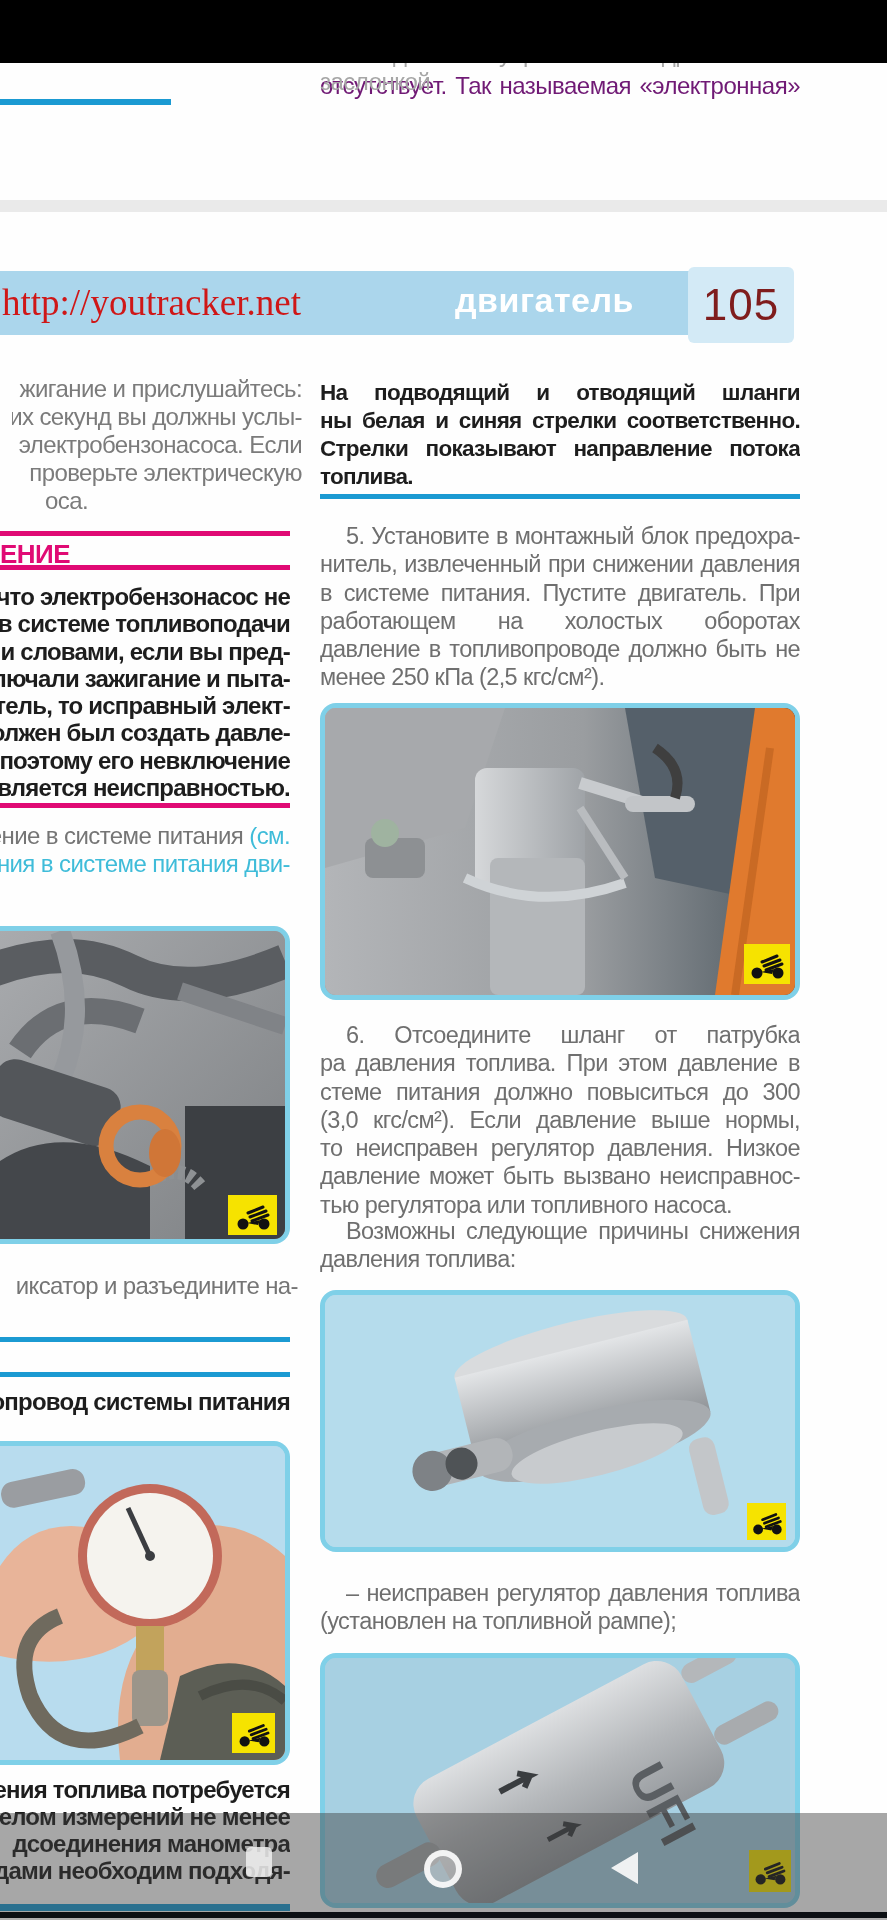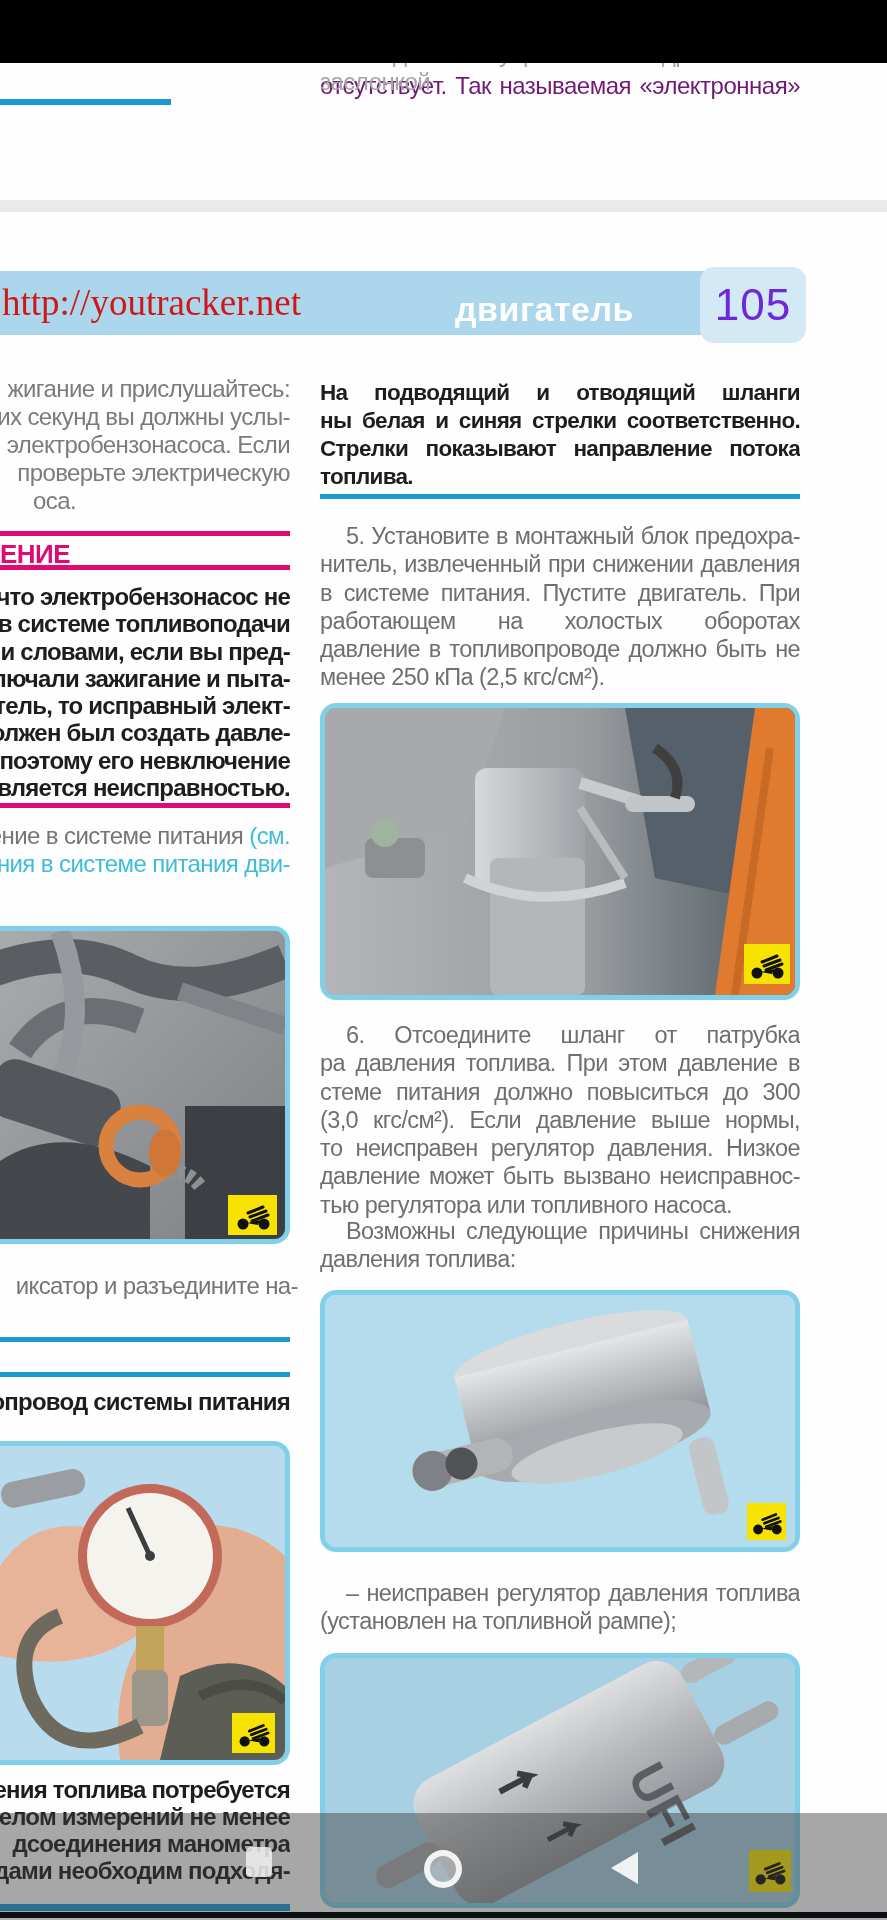--- a/index.html
+++ b/index.html
@@ -25,47 +25,47 @@
   #rstep5>div,#rstep6>div,#rcauses>div,#rcause1>div{height:28.3px;font-size:23.5px;letter-spacing:-0.6px;color:#6f6f6f;}
 
   .mline{background:#e00a74;height:5px;}
   .bline{background:#1b9ad2;height:5px;}
 
   .photo{position:absolute;border:5px solid #7fd0e8;border-radius:16px;overflow:hidden;background:#9a9a9a;}
   .photo.cutleft{border-left:none;border-radius:0 16px 16px 0;}
   .badge{position:absolute;background:#f6e300;display:flex;align-items:center;justify-content:center;}
 
   .pagebox{position:absolute;left:688px;top:267px;width:106px;height:76px;background:#d3eaf6;
-           border-radius:14px;display:flex;align-items:center;justify-content:center;
-           font-size:44px;color:#6d28d9;letter-spacing:1px;margin-left:12px;}
+           border-radius:6px;display:flex;align-items:center;justify-content:center;
+           font-size:44px;color:#7f1d1d;letter-spacing:1px;}
   .navbtn{position:absolute;z-index:30;}
 </style>
 </head>
 <body>
 
 <div class="screen">
 
   <div class="abs" style="left:320px;top:40px;width:480px;font-size:24px;color:#a6a6a6;letter-spacing:-0.5px;text-align:justify;text-align-last:justify;z-index:1;">с педалью управления дроссельной заслонкой</div>
 
   <div class="abs" style="left:0;top:0;width:887px;height:63px;background:#000;z-index:2;"></div>
 
   <div class="abs" style="left:320px;top:72px;width:480px;font-size:24px;color:#701a75;letter-spacing:-0.5px;text-align:justify;text-align-last:justify;">отсутствует. Так называемая «электронная»</div>
 
   <div class="abs bline" style="left:0;top:99px;width:171px;height:6px;"></div>
 
   <div class="abs" style="left:0;top:200px;width:887px;height:12px;background:#eaeaea;"></div>
 
   <div class="abs" style="left:0;top:271px;width:762px;height:64px;background:#abd6ec;"></div>
   <div class="abs" style="left:2px;top:281px;font-family:Liberation Serif, serif;font-size:37px;color:#cf1717;">http://youtracker.net</div>
-  <div class="abs" style="left:455px;top:290px;width:190px;font-size:34px;font-weight:bold;color:#fff;letter-spacing:0.5px;">двигатель</div>
+  <div class="abs" style="left:455px;top:281px;width:190px;font-size:34px;font-weight:bold;color:#fff;letter-spacing:0.5px;">двигатель</div>
   <div class="pagebox">
     <span>105</span>
   </div>
 
-  <div id="lparaTop" class="abs" style="left:0;top:375px;width:290px;">
+  <div id="lparaTop" class="abs" style="left:12px;top:375px;width:290px;">
       <div class="cut">жигание и прислушайтесь:</div>
       <div class="cut">ких секунд вы должны услы-</div>
       <div class="cut">электробензонасоса. Если</div>
       <div class="cut">проверьте электрическую</div>
       <div class="cut">оса.</div>
     </div>
 
   <div class="abs mline" style="left:0;top:531px;width:290px;"></div>
   <div class="abs" style="left:0;top:539px;font-size:26px;font-weight:bold;color:#e00a74;letter-spacing:-0.5px;text-align:center;">ЕНИЕ</div>
   <div class="abs mline" style="left:0;top:565px;width:290px;"></div>

